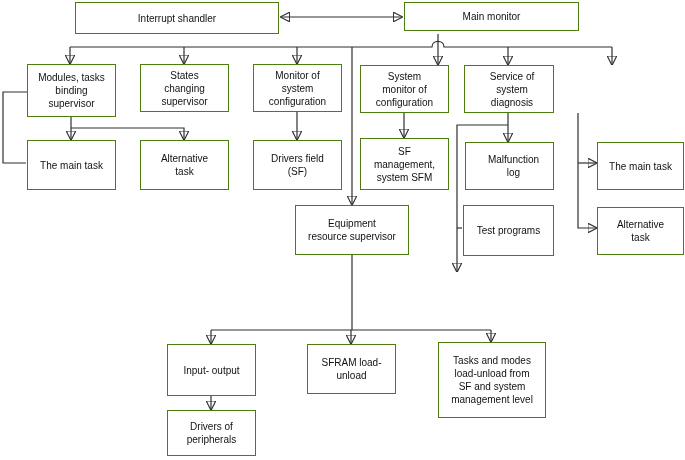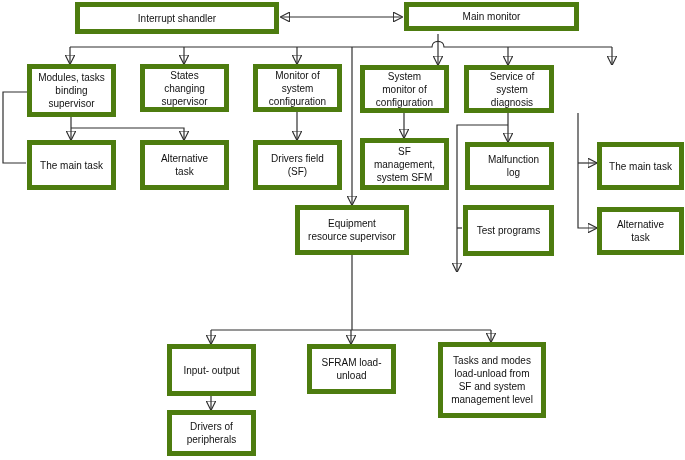--- a/index.html
+++ b/index.html
@@ -4,21 +4,21 @@
 <style>
   html,body { margin:0; padding:0; background:#ffffff; }
   .stage {
     position:relative; width:685px; height:460px; background:#ffffff;
     font-family:"Liberation Sans", sans-serif; overflow:hidden;
   }
   .wires { position:absolute; left:0; top:0; width:685px; height:460px; }
   .wires path { stroke:#2f2f2f; stroke-width:1.2; fill:none; }
   .node {
     position:absolute; box-sizing:border-box;
-    border:5px solid #4d7c0f; background:#ffffff;
+    border:1px solid #4d7c0f; background:#ffffff;
     display:flex; align-items:center; justify-content:center;
     text-align:center; color:#111111;
     font-size:10px; line-height:1.3; white-space:pre-line;
     padding:1px 2px;
   }
   
   .n-interrupt  { left:75px;  top:2px;   width:204px; height:32px; }
   .n-mainmon    { left:404px; top:2px;   width:175px; height:29px; }
   .n-modules    { left:27px;  top:64px;  width:89px;  height:53px; }
   .n-states     { left:140px; top:64px;  width:89px;  height:48px; }

